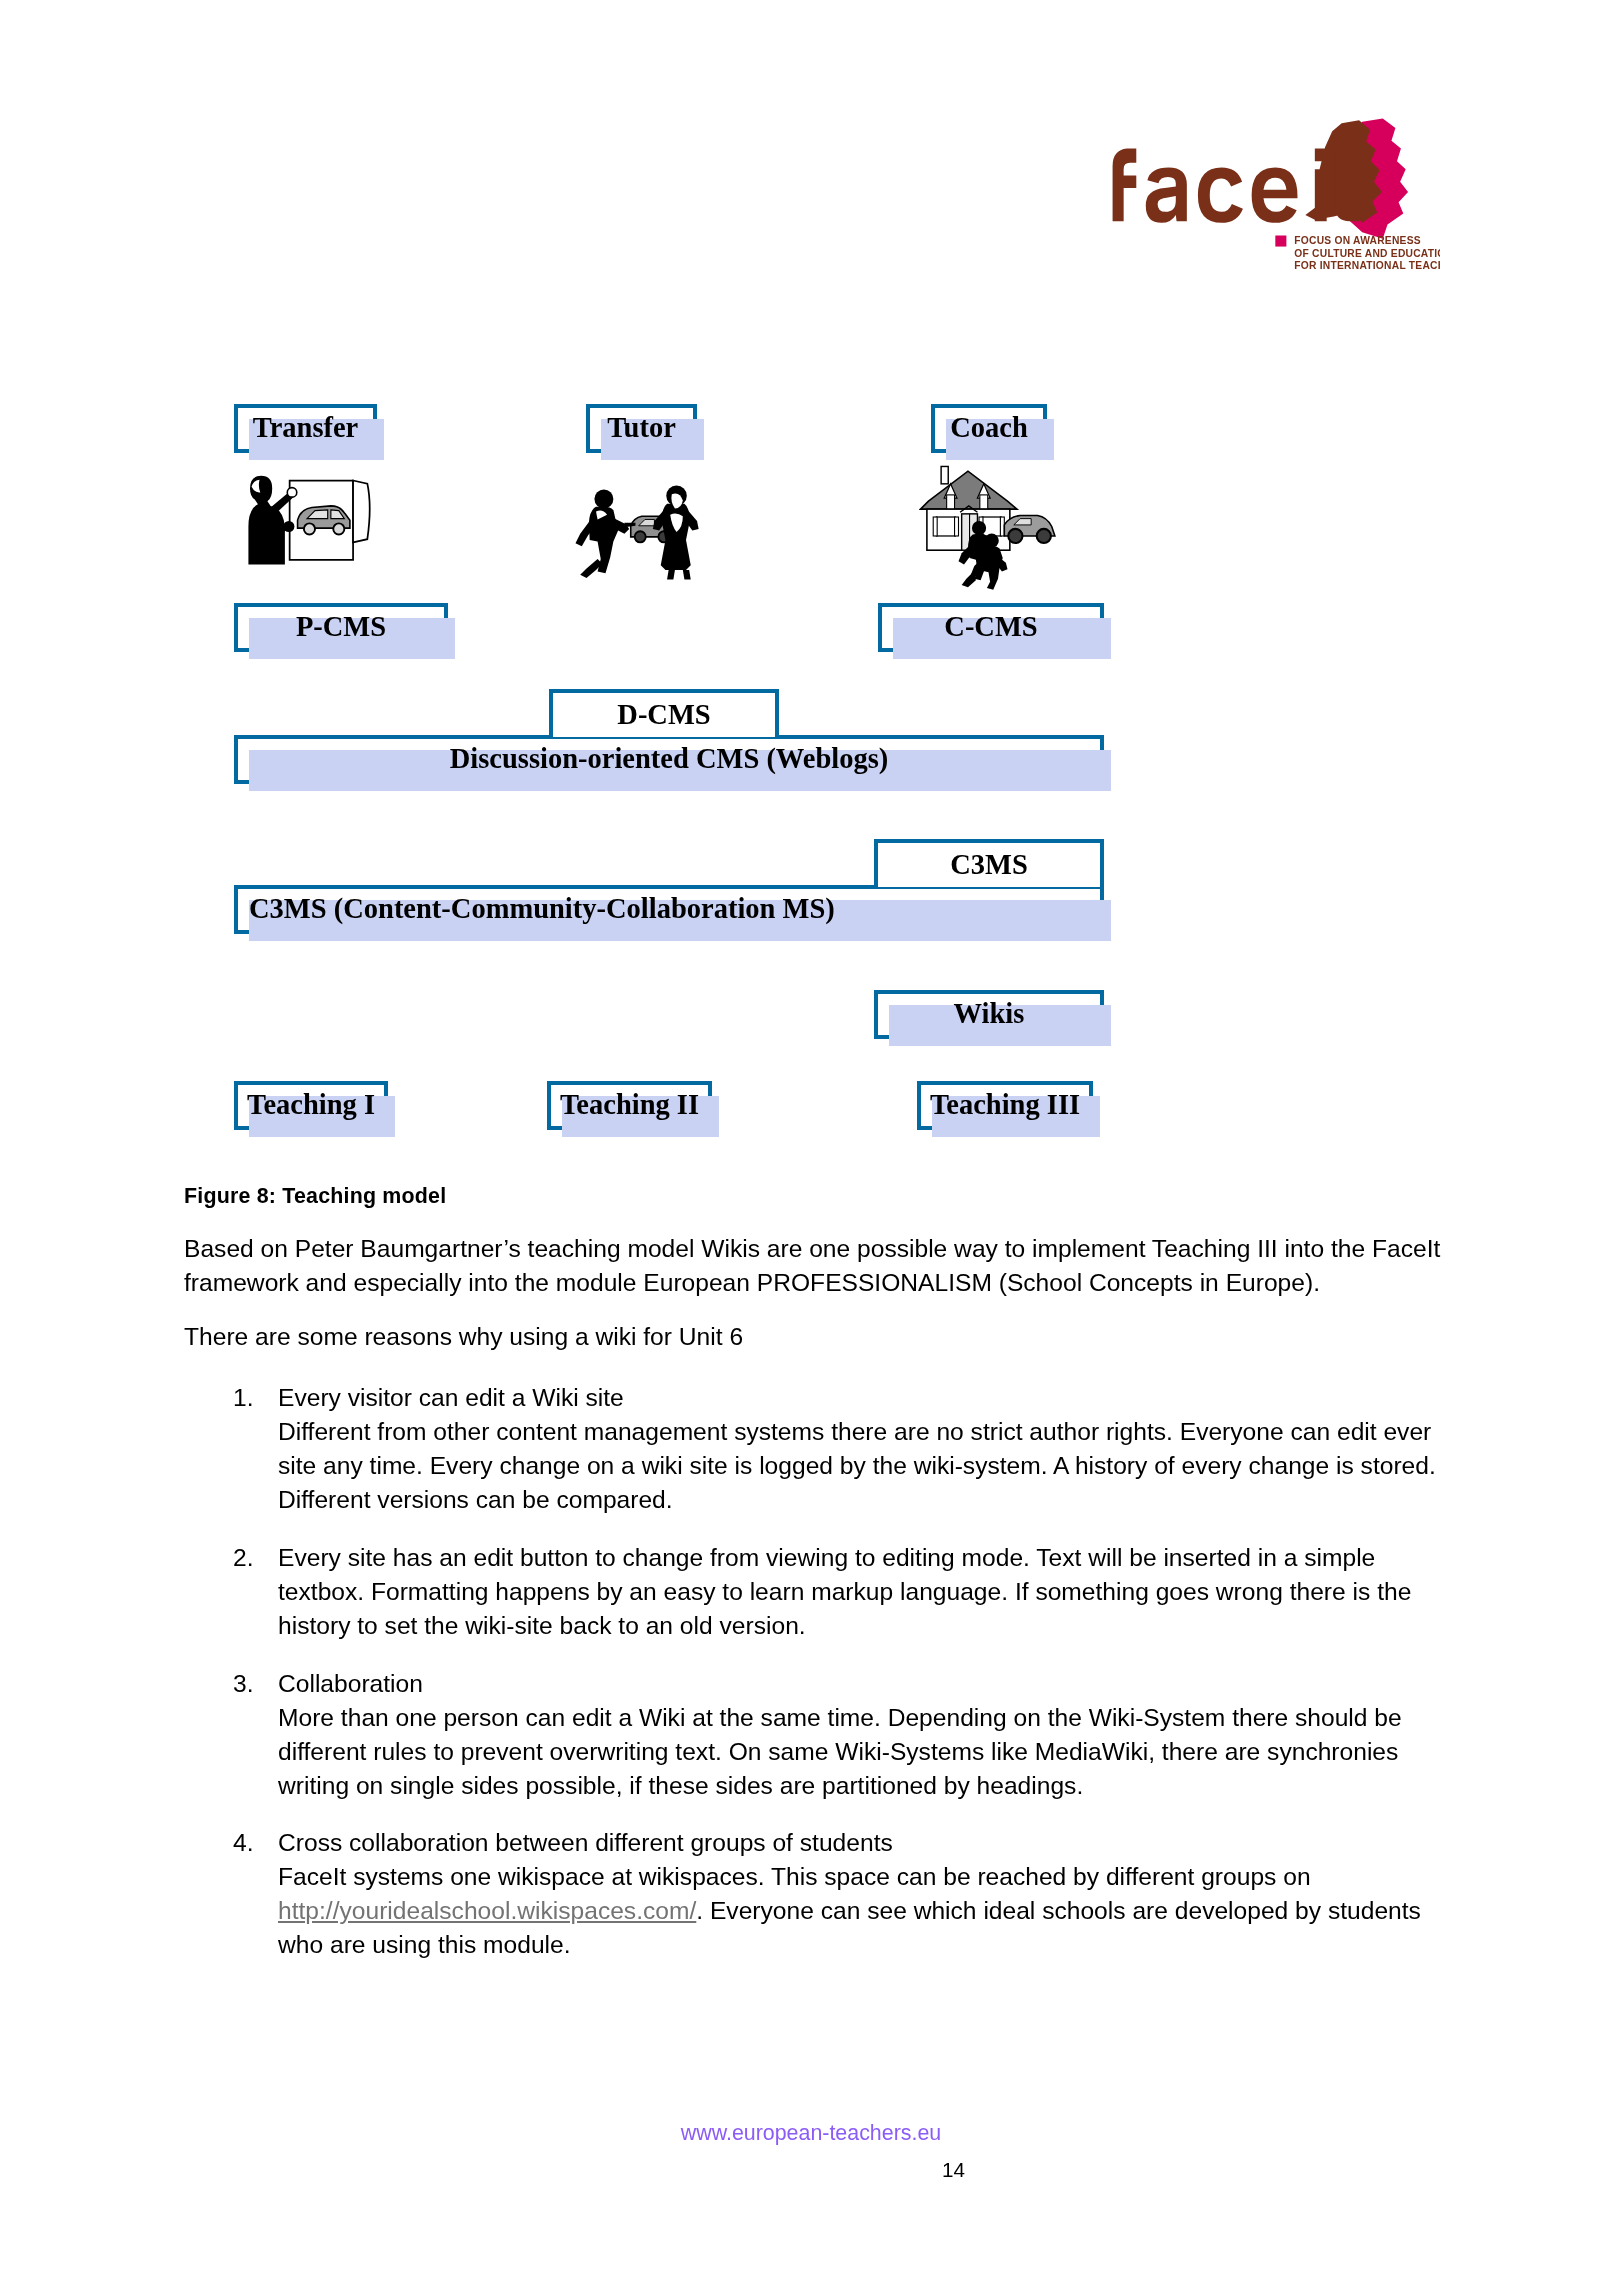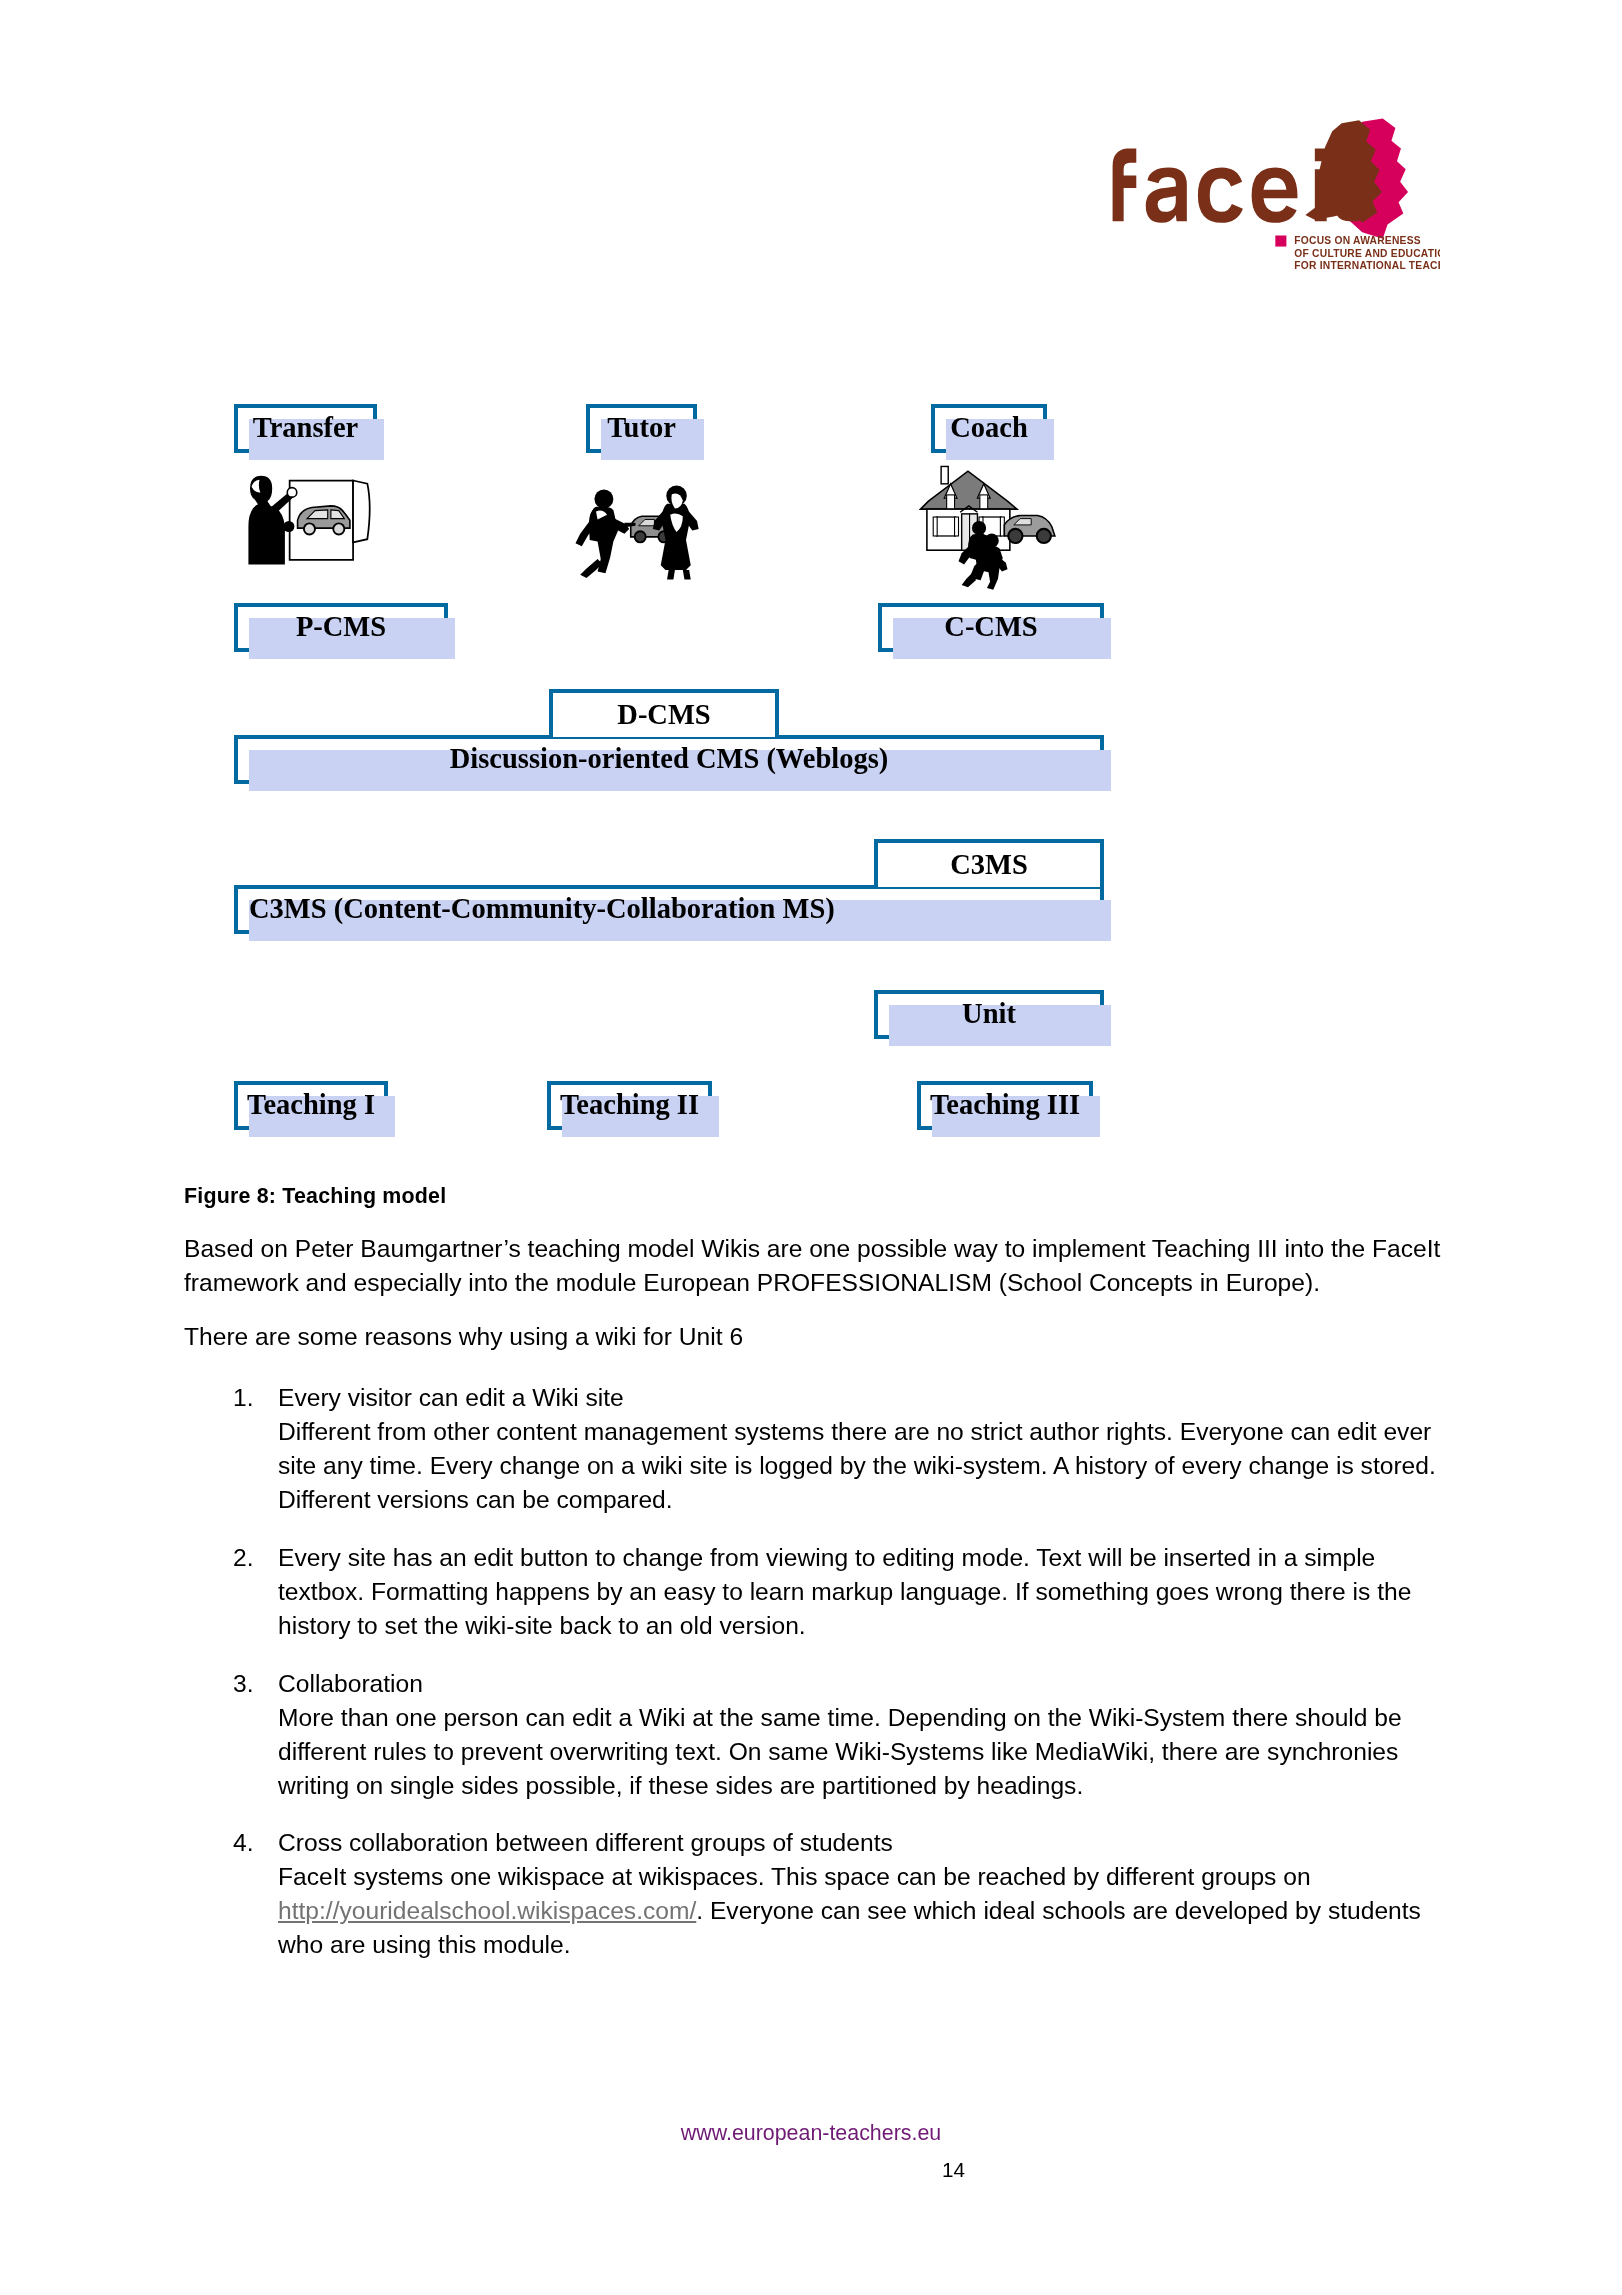--- a/index.html
+++ b/index.html
@@ -134,21 +134,21 @@
 
   
   .footer-url {
     position: absolute;
     left: 0;
     top: 2121px;
     width: 1622px;
     text-align: center;
     font-size: 21.4px;
     font-family: "Liberation Sans", sans-serif;
-    color: #701a75;
+    color: #8b5cf6;
   }
   .footer-page {
     position: absolute;
     left: 0;
     top: 2158px;
     width: 1622px;
     text-align: center;
     font-size: 20.6px;
     font-family: "Liberation Sans", sans-serif;
     color: #000000;
@@ -345,21 +345,21 @@
     </div>
 
     <div class="dbox flat" style="left:874px; top:459px; width:230px; height:48px; font-size:28.5px; border-bottom:none; z-index:4;">
       <span>C3MS</span>
     </div>
     <div class="dbox shadowed" style="left:234px; top:505px; width:870px; height:49px; font-size:28.5px; justify-content:flex-start; padding-left:11px;">
       <span>C3MS (Content-Community-Collaboration MS)</span>
     </div>
 
     <div class="dbox shadowed" style="left:874px; top:610px; width:230px; height:49px; font-size:28.5px;">
-      <span>Unit</span>
+      <span>Wikis</span>
     </div>
 
     <div class="dbox shadowed" style="left:234px; top:701px; width:154px; height:49px; font-size:28.5px;">
       <span>Teaching I</span>
     </div>
     <div class="dbox shadowed" style="left:547px; top:701px; width:165px; height:49px; font-size:28.5px;">
       <span>Teaching II</span>
     </div>
     <div class="dbox shadowed" style="left:917px; top:701px; width:176px; height:49px; font-size:28.5px;">
       <span>Teaching III</span>

